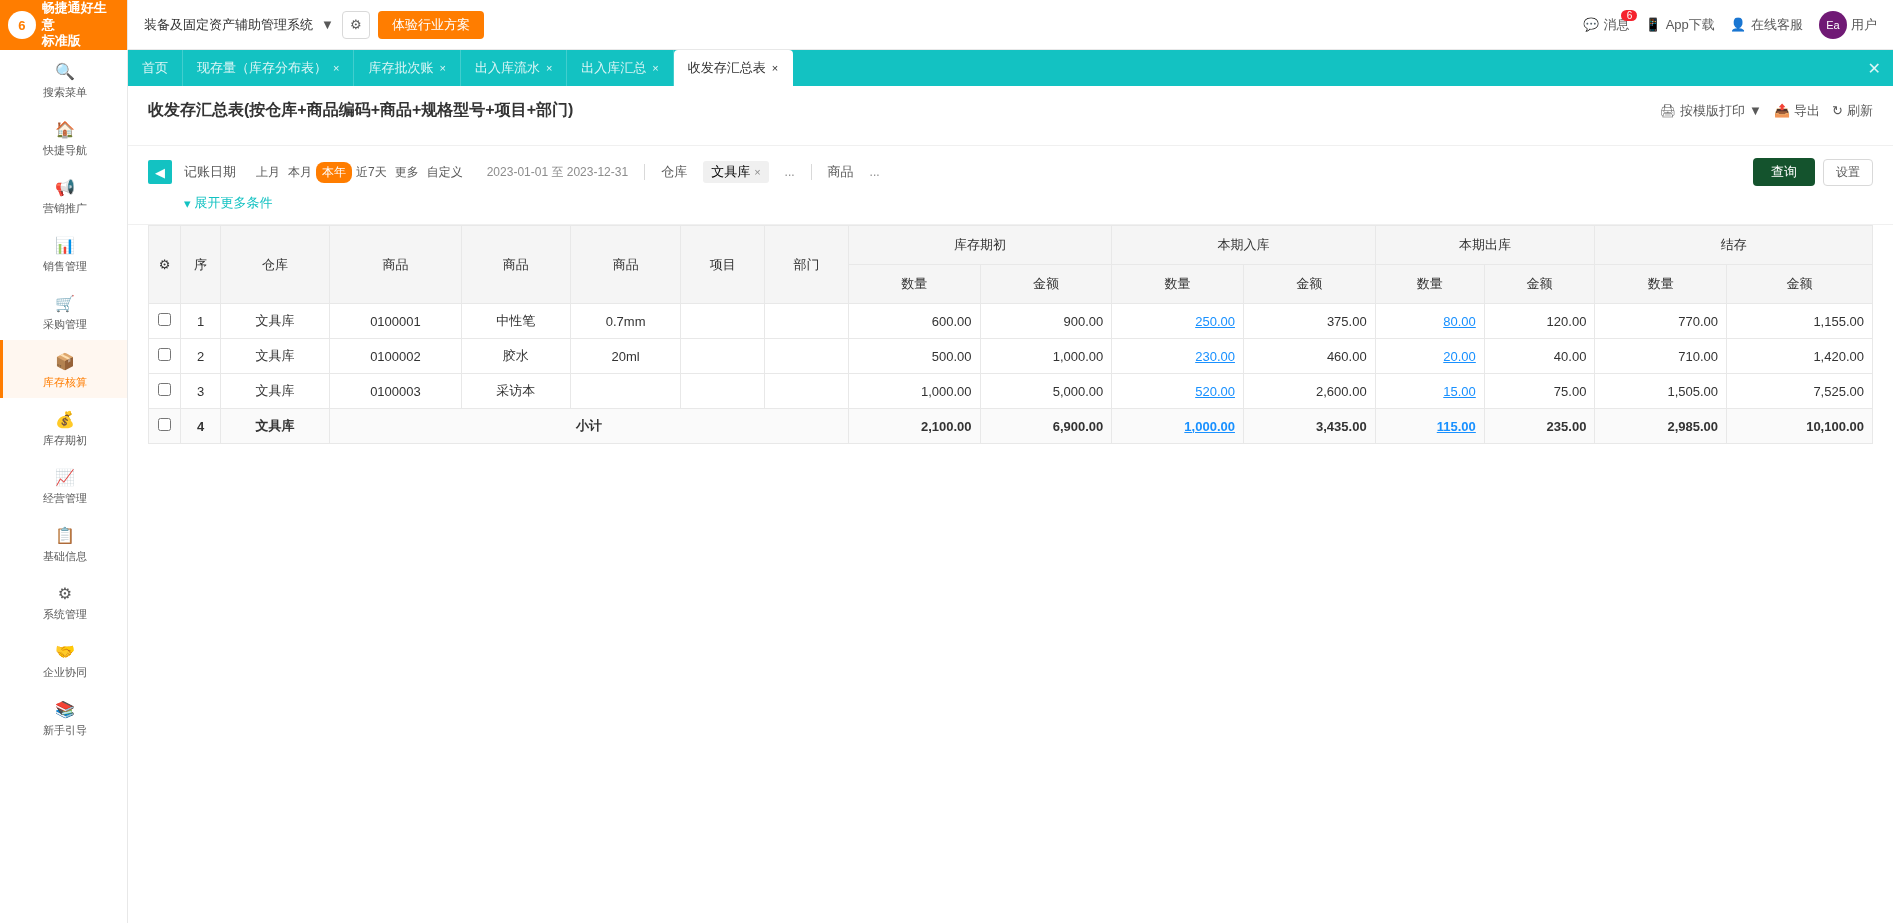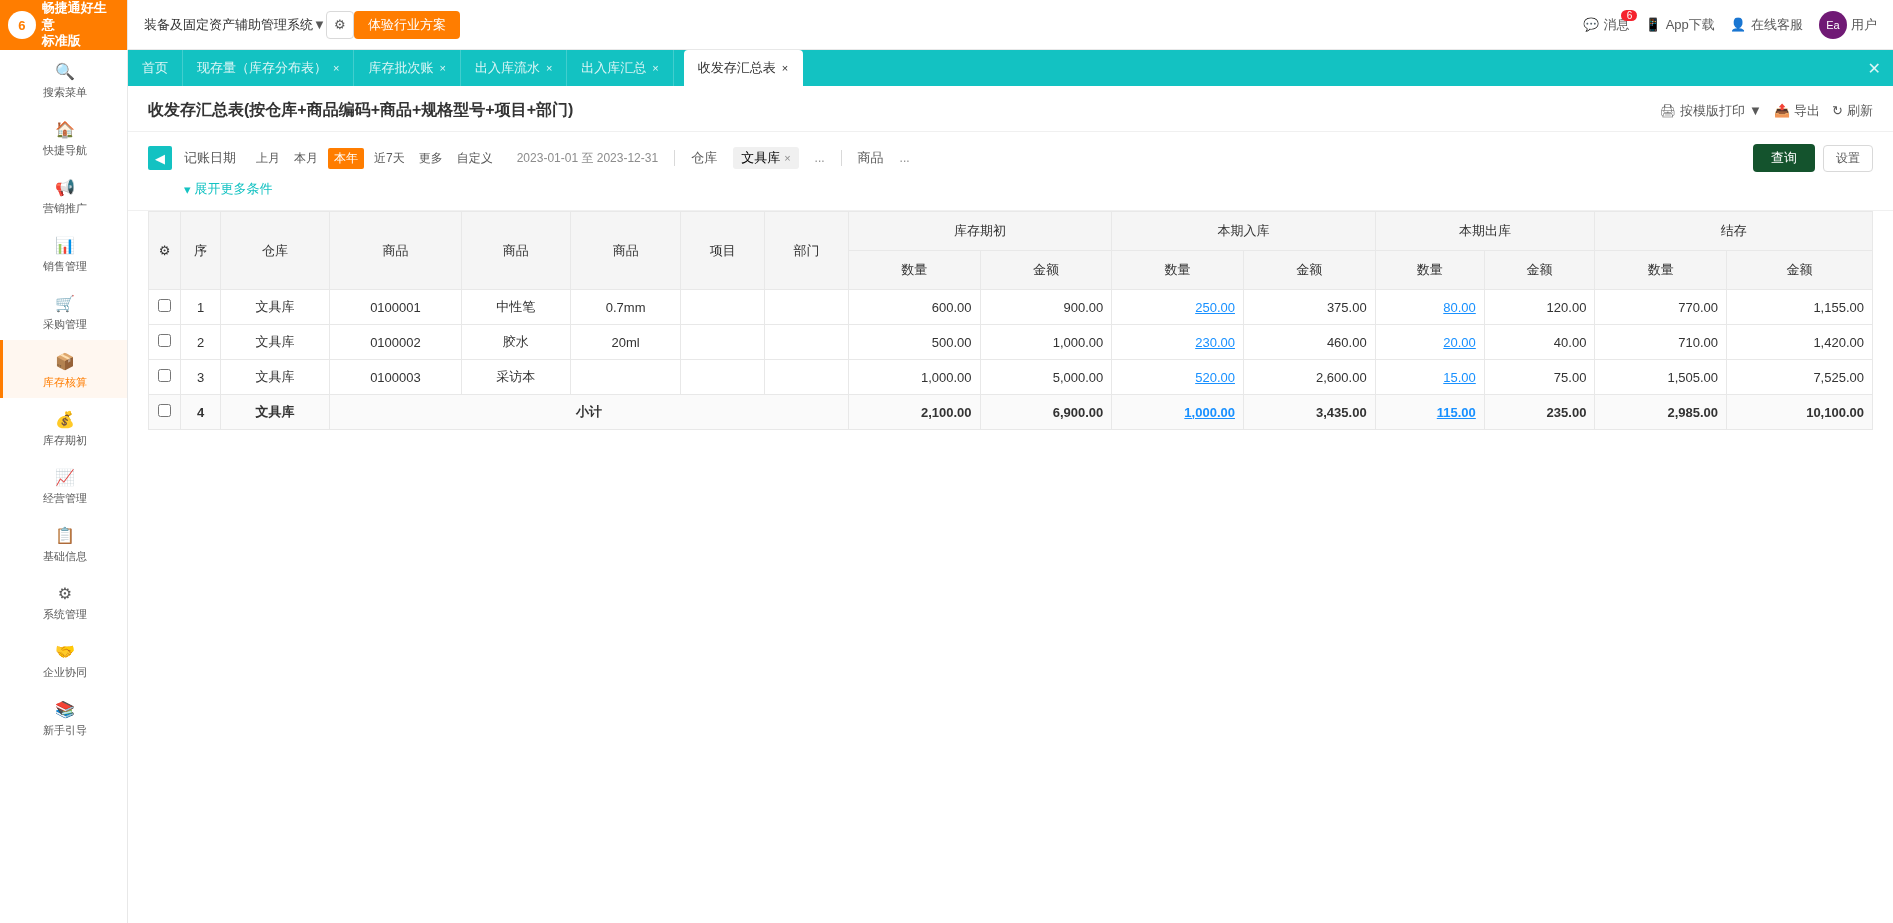--- a/index.html
+++ b/index.html
@@ -13,52 +13,52 @@
     .sidebar-item { display: flex; flex-direction: column; align-items: center; padding: 12px 8px 8px; cursor: pointer; color: #595959; gap: 4px; border-left: 3px solid transparent; }
     .sidebar-item.active { background: #fff7f0; color: #ff7d00; border-left: 3px solid #ff7d00; }
     .sidebar-item-icon { font-size: 16px; }
     .sidebar-item-label { font-size: 11px; text-align: right; }
 
     
     .main { flex: 1; display: flex; flex-direction: column; overflow: hidden; }
 
     
     .topbar { height: 50px; background: #fff; display: flex; align-items: center; justify-content: space-between; padding: 0 16px; border-bottom: 1px solid #e8e8e8; flex-shrink: 0; }
-    .topbar-left { display: flex; align-items: center; }
+    .topbar-left { display: flex; align-items: center; gap: 8px; }
     .topbar-title { font-size: 13px; color: #333; }
     .topbar-dropdown { display: flex; align-items: center; gap: 4px; cursor: pointer; color: #595959; }
     .topbar-settings { width: 28px; height: 28px; border-radius: 4px; border: 1px solid #d9d9d9; display: flex; align-items: center; justify-content: center; cursor: pointer; color: #595959; }
     .topbar-trial-btn { background: #ff7d00; color: #fff; border: none; border-radius: 4px; padding: 5px 14px; cursor: pointer; font-size: 13px; }
     .topbar-right { display: flex; align-items: center; gap: 16px; color: #595959; }
     .topbar-right-item { display: flex; align-items: center; gap: 4px; cursor: pointer; position: relative; }
     .topbar-badge { background: #f5222d; color: #fff; border-radius: 8px; padding: 0 4px; font-size: 10px; position: absolute; top: -6px; right: -8px; min-width: 16px; text-align: center; }
     .topbar-avatar { width: 28px; height: 28px; border-radius: 50%; background: #d9d9d9; display: flex; align-items: center; justify-content: center; overflow: hidden; }
     .topbar-avatar-text { font-size: 11px; color: #fff; background: #701a75; width: 100%; height: 100%; display: flex; align-items: center; justify-content: center; }
 
     
     .tabs-bar { background: #13c2c2; display: flex; align-items: center; flex-shrink: 0; height: 36px; }
     .tab-item { display: flex; align-items: center; padding: 0 14px; height: 36px; color: rgba(255,255,255,0.85); cursor: pointer; gap: 6px; font-size: 13px; border-right: 1px solid rgba(255,255,255,0.2); }
-    .tab-item.active { background: #fff; color: #333; border-radius: 4px 4px 0 0; margin-left: 10px; }
+    .tab-item.active { background: #fff; color: #333; border-radius: 4px 4px 0 0; }
     .tab-close { font-size: 11px; color: inherit; display: flex; align-items: center; }
     .tabs-close-all { margin-left: auto; padding: 0 12px; color: rgba(255,255,255,0.85); cursor: pointer; font-size: 16px; }
 
     
     .content { flex: 1; overflow-y: auto; background: #fff; padding: 0; }
-    .page-header { padding: 14px 20px 10px; background: #fff; border-bottom: 1px solid #f0f0f0; }
+    .page-header { padding: 14px 20px 24px; background: #fff; border-bottom: 1px solid #f0f0f0; }
     .page-title { font-size: 16px; font-weight: 600; color: #333; margin-bottom: 0; }
 
     
     .filter-bar { padding: 12px 20px; background: #fff; border-bottom: 1px solid #f0f0f0; display: flex; align-items: flex-start; gap: 0; }
     .filter-collapse-btn { width: 24px; height: 24px; background: #13c2c2; color: #fff; border: none; cursor: pointer; display: flex; align-items: center; justify-content: center; border-radius: 2px; margin-right: 12px; margin-top: 2px; flex-shrink: 0; }
     .filter-content { flex: 1; }
     .filter-row { display: flex; align-items: center; gap: 16px; flex-wrap: wrap; }
     .filter-label { color: #595959; font-size: 13px; flex-shrink: 0; }
-    .filter-date-btns { display: flex; gap: 6px; align-items: center; }
+    .filter-date-btns { display: flex; gap: 0; align-items: center; }
     .filter-date-btn { background: none; border: none; cursor: pointer; color: #595959; font-size: 12px; padding: 2px 4px; }
-    .filter-date-btn.active { background: #ff7d00; color: #fff; border-radius: 2px; padding: 2px 6px; }
+    .filter-date-btn.active { background: #ff7d00; color: #fff; border-radius: 8px; padding: 2px 6px; }
     .filter-date-range { color: #8c8c8c; font-size: 12px; margin-left: 4px; }
     .filter-divider { width: 1px; height: 16px; background: #d9d9d9; }
     .filter-tag { background: #f0f0f0; border-radius: 3px; padding: 2px 8px; display: flex; align-items: center; gap: 4px; font-size: 12px; }
     .filter-tag-close { cursor: pointer; color: #8c8c8c; font-size: 11px; }
     .filter-more { color: #8c8c8c; cursor: pointer; font-size: 12px; }
     .btn-query { background: #14532d; color: #fff; border: none; border-radius: 4px; padding: 5px 18px; cursor: pointer; font-size: 13px; }
     .btn-setting { background: none; border: 1px solid #d9d9d9; color: #595959; border-radius: 4px; padding: 4px 12px; cursor: pointer; font-size: 12px; }
     .expand-more { display: flex; align-items: center; gap: 4px; color: #13c2c2; cursor: pointer; font-size: 12px; margin-top: 8px; }
     .toolbar-btn-text { background: none; border: none; color: #595959; cursor: pointer; font-size: 12px; display: flex; align-items: center; gap: 4px; }
 

